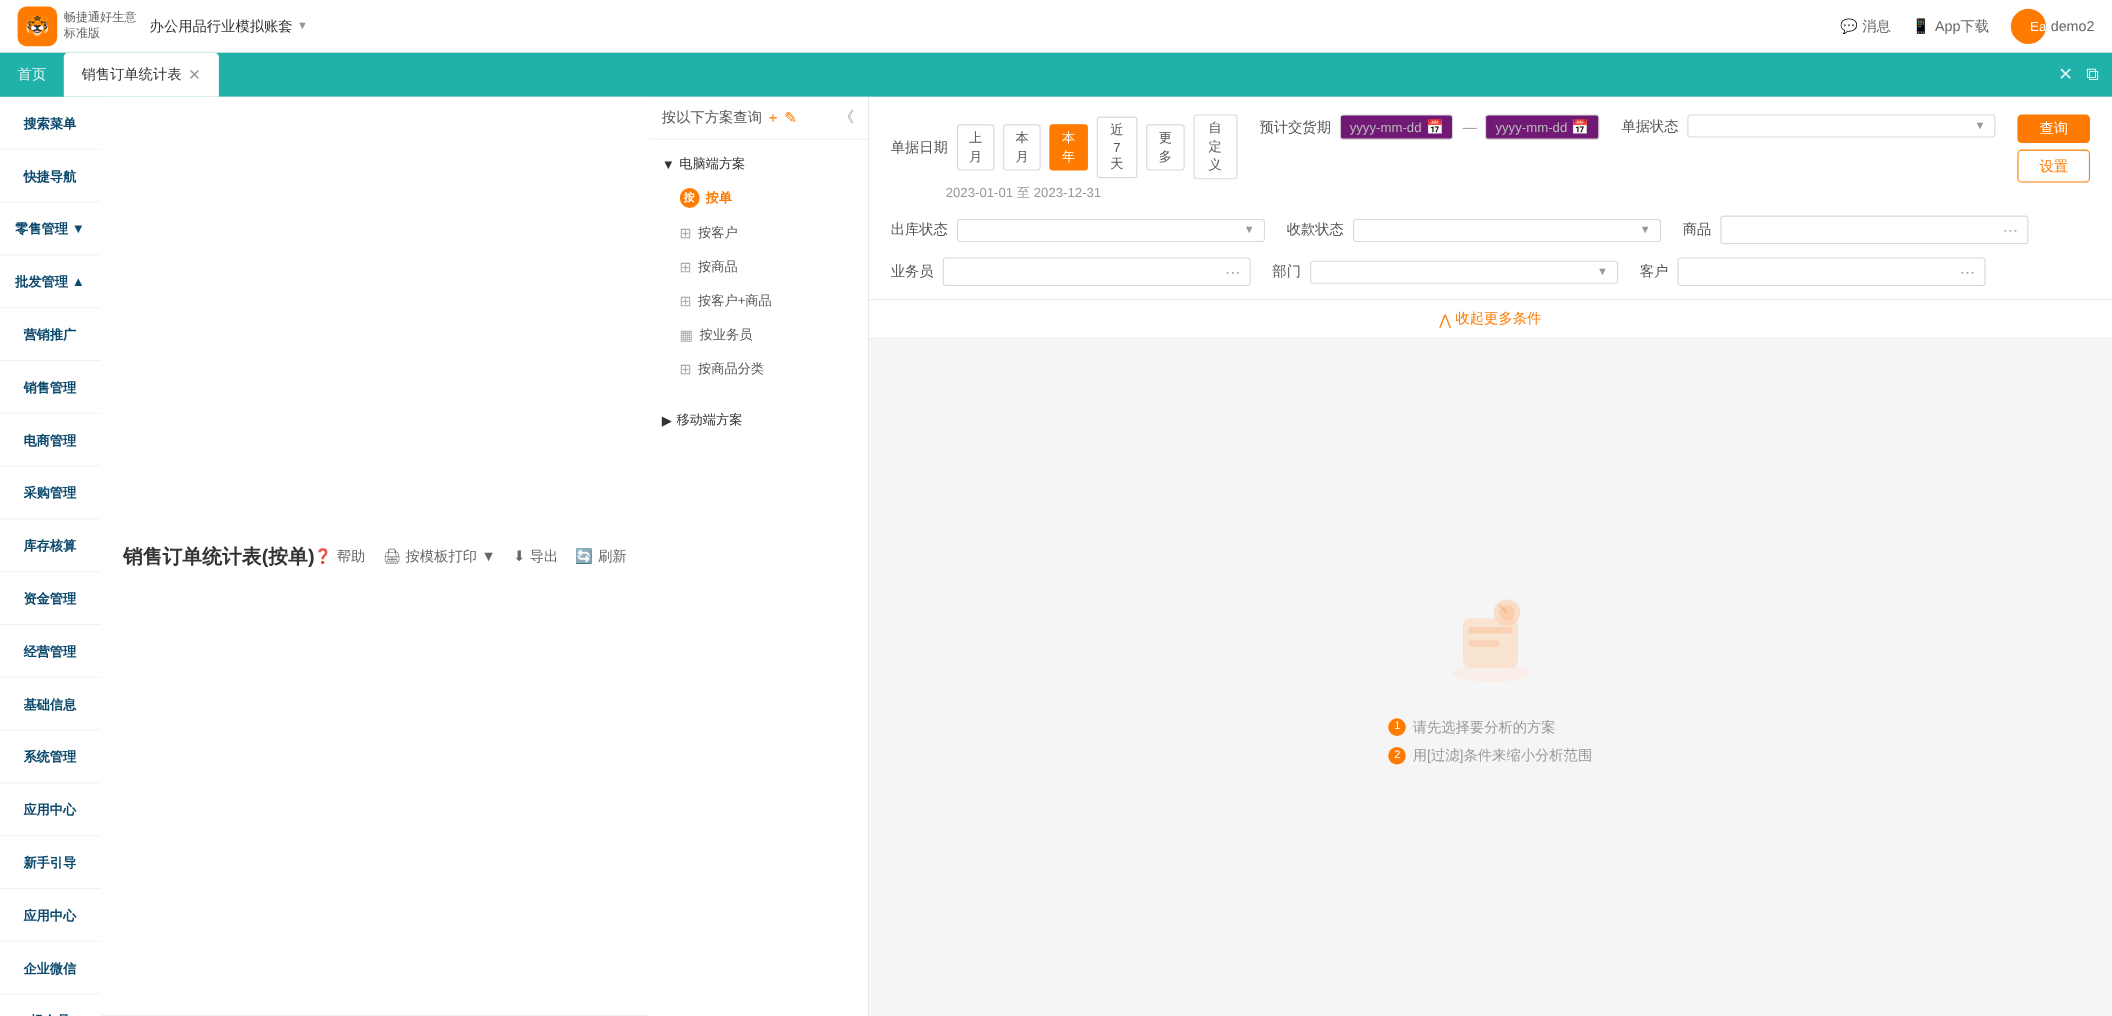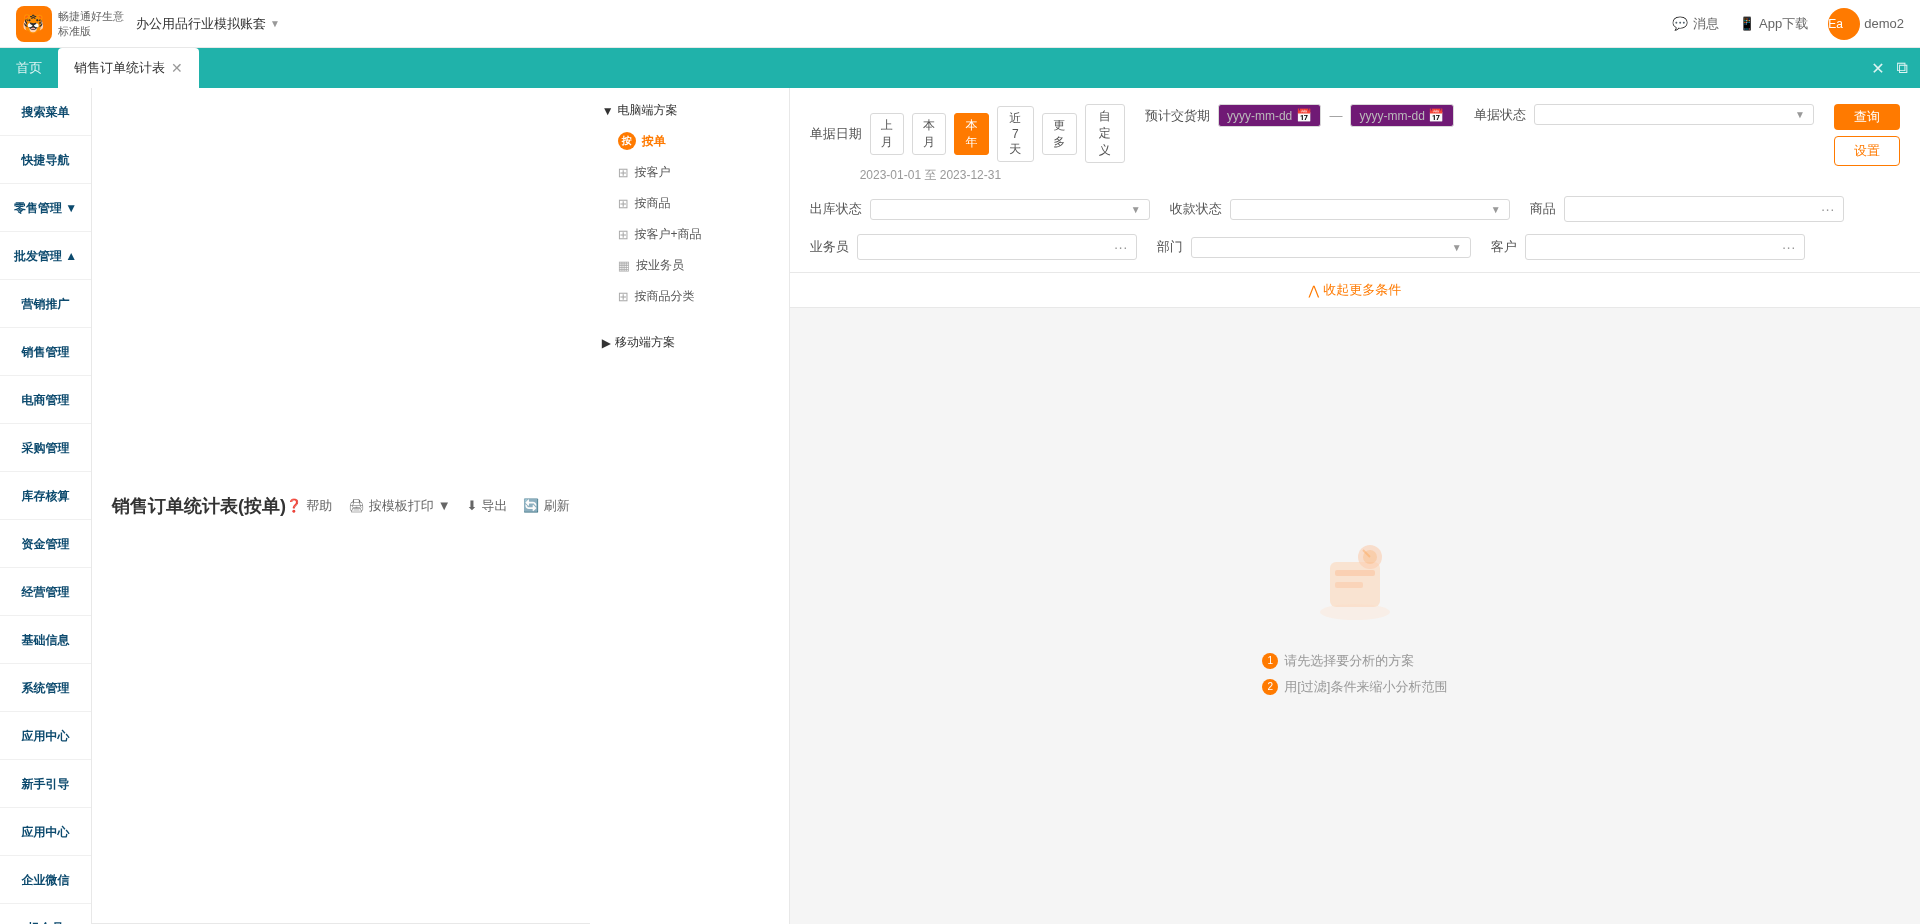--- a/index.html
+++ b/index.html
@@ -12,21 +12,21 @@
       justify-content: space-between;
     }
     .top-bar-left { display: flex; align-items: center; gap: 12px; }
     .logo-area { display: flex; align-items: center; gap: 6px; }
     .logo-icon { width: 36px; height: 36px; background: #ff7a00; border-radius: 8px; display: flex; align-items: center; justify-content: center; color: white; font-size: 18px; }
     .logo-text { font-size: 11px; color: #666; line-height: 1.3; }
     .store-name { display: flex; align-items: center; gap: 4px; color: #333; font-size: 13px; cursor: pointer; }
     .store-name .arrow { color: #999; font-size: 10px; }
     .top-bar-right { display: flex; align-items: center; gap: 20px; color: #666; font-size: 13px; }
     .top-bar-right .item { display: flex; align-items: center; gap: 4px; cursor: pointer; }
-    .avatar { width: 32px; height: 32px; border-radius: 50%; background: #ff7a00; display: flex; align-items: center; justify-content: flex-start; color: white; font-size: 12px; overflow: hidden; }
+    .avatar { width: 32px; height: 32px; border-radius: 50%; background: #ff7a00; display: flex; align-items: center; justify-content: flex-end; color: white; font-size: 12px; overflow: hidden; }
 
     
     .tab-bar {
       background: #20b2aa; display: flex; align-items: center;
       height: 40px; padding: 0 0 0 0;
     }
     .tab-item {
       height: 40px; display: flex; align-items: center; padding: 0 16px;
       cursor: pointer; color: rgba(255,255,255,0.85); font-size: 13px; gap: 6px;
     }
@@ -283,20 +283,26 @@
         <div class="action">
           <span>🔄</span>
           <span>刷新</span>
         </div>
       </div>
     </div>
 
     <div class="inner-layout">
 
       <div class="left-panel">
+        <div class="panel-header">
+          <span>按以下方案查询</span>
+          <span class="icon-btn">+</span>
+          <span class="icon-btn">✎</span>
+          <span class="collapse">《</span>
+        </div>
         <div class="scheme-section">
           <div class="scheme-title">
             <span>▼</span>
             <span>电脑端方案</span>
           </div>
           <div class="scheme-item active">
             <span class="icon-circle">按</span>
             <span>按单</span>
           </div>
           <div class="scheme-item">

